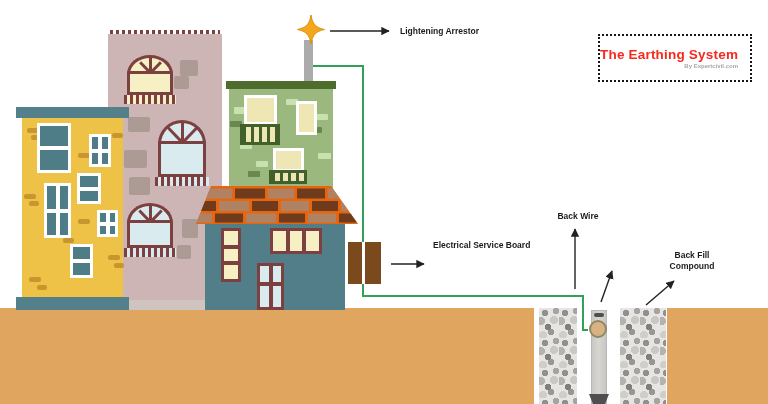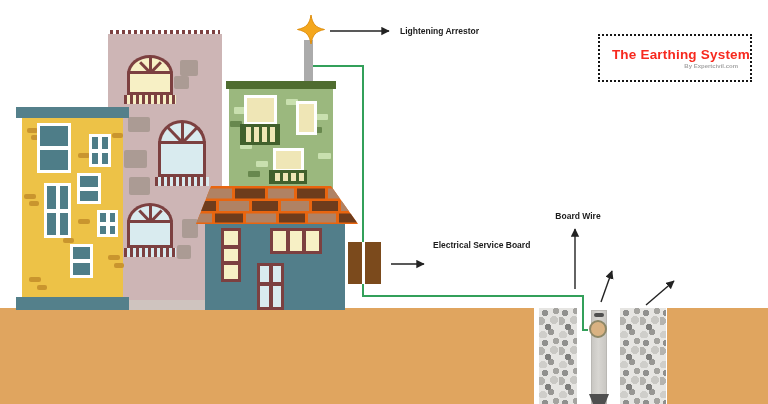--- a/index.html
+++ b/index.html
@@ -101,21 +101,21 @@
   .wire { stroke:var(--wire-green); stroke-width:2; fill:none; }
   .arrow { stroke:#222; stroke-width:1.4; fill:none; }
 
   
   .lbl { position:absolute; font-weight:bold; font-size:8.5px; color:var(--label-black);
     line-height:11px; z-index:20; white-space:nowrap; }
   .lbl-c { text-align:center; white-space:normal; }
 
   #title-box { left:598px; top:34px; width:154px; height:48px; border:2px dotted #151515;
     background:#fff; z-index:20; box-sizing:border-box; }
-  #title-text { margin-top:11px; text-align:right; font-weight:bold; font-size:13.5px;
+  #title-text { margin-top:11px; text-align:left; font-weight:bold; font-size:13.5px;
     color:var(--accent-red); letter-spacing:0.2px; }
   #subtitle-text { margin-top:1px; padding-right:12px; text-align:right; font-size:6px;
     font-weight:bold; color:var(--subtitle-gray); }
 </style>
 </head>
 <body>
 
 <div id="canvas">
 
   <div class="abs" id="ground"></div>
@@ -267,20 +267,24 @@
     <path class="wire" d="M313 66 H363 V296 H583 V330 H588"></path>
     <path class="arrow" marker-end="url(#ah)" d="M330 31 H389"></path>
     <path class="arrow" marker-end="url(#ah)" d="M391 264 H424"></path>
     <path class="arrow" marker-end="url(#ah)" d="M575 289 V229"></path>
     <path class="arrow" marker-end="url(#ah)" d="M601 302 L612 271"></path>
     <path class="arrow" marker-end="url(#ah)" d="M646 305 L674 281"></path>
   </svg>
 
   <div class="lbl" style="left:400px;top:26px;">Lightening Arrestor</div>
   <div class="lbl" style="left:433px;top:240px;">Electrical Service Board</div>
-  <div class="lbl lbl-c" style="left:546px;top:211px;width:64px;">Board Wire</div>
+  <div class="lbl lbl-c" style="left:546px;top:211px;width:64px;">Back Wire</div>
+  <div class="lbl lbl-c" style="left:658px;top:250px;width:68px;">
+    <span>Back Fill</span><br>
+    <span>Compound</span>
+  </div>
 
   <div class="abs" id="title-box">
     <div id="title-text">The Earthing System</div>
     <div id="subtitle-text">By Expertcivil.com</div>
   </div>
 
 </div>
 
 </body></html>

